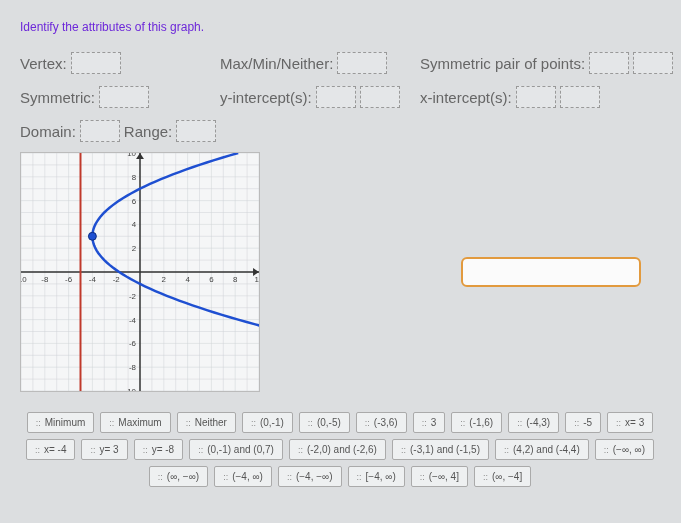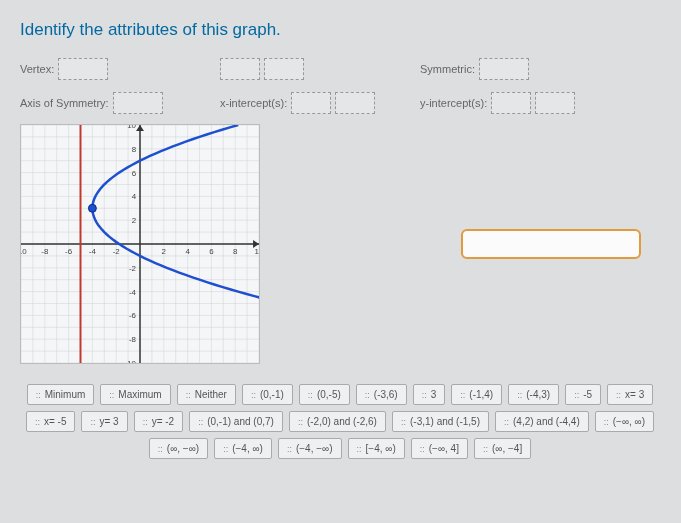--- a/index.html
+++ b/index.html
@@ -5,22 +5,22 @@
   * { box-sizing: border-box; }
   body {
     margin: 0;
     padding: 20px;
     background: #dcdee0;
     font-family: Arial, sans-serif;
     font-size: 11px;
     color: #555;
     width: 681px;
   }
-  .title { font-size: 17px; margin-bottom: 18px; color:#0369a1;}
-  .label { color: #666; font-size: 11px; white-space: nowrap; }
+  .title { font-size: 12px; margin-bottom: 18px; color:#6d28d9;}
+  .label { color: #666; font-size: 15px; white-space: nowrap; }
   .blank {
     display: inline-block;
     min-width: 50px;
     height: 22px;
     border: 1px dashed #999;
     background: #e4e6e8;
     vertical-align: middle;
   }
   .blank.sm { min-width: 40px; }
   .form-grid { display: grid; grid-template-columns: 200px 200px 260px; row-gap: 12px; align-items: center;}
@@ -50,41 +50,48 @@
 <body>
 
 <div class="title">Identify the attributes of this graph.</div>
 
 <div class="form-grid">
   <div class="cell">
     <span class="label">Vertex:</span>
     <span class="blank"></span>
   </div>
   <div class="cell">
+    <span class="label">Max/Min/Neither:</span>
+    <span class="blank"></span>
+  </div>
+  <div class="cell">
+    <span class="label">Symmetric pair of points:</span>
     <span class="blank sm"></span>
     <span class="blank sm"></span>
   </div>
 
   <div class="cell">
     <span class="label">Symmetric:</span>
     <span class="blank"></span>
   </div>
-  <div class="cell">
-    <span class="label">Axis of Symmetry:</span>
-    <span class="blank"></span>
-  </div>
-
+
+  <div class="cell">
+    <span class="label">y-intercept(s):</span>
+    <span class="blank sm"></span>
+    <span class="blank sm"></span>
+  </div>
   <div class="cell">
     <span class="label">x-intercept(s):</span>
     <span class="blank sm"></span>
     <span class="blank sm"></span>
   </div>
   <div class="cell">
-    <span class="label">y-intercept(s):</span>
-    <span class="blank sm"></span>
+    <span class="label">Domain:</span>
+    <span class="blank sm"></span>
+    <span class="label">Range:</span>
     <span class="blank sm"></span>
   </div>
 </div>
 
 <div class="graph-row">
   <svg class="graph" id="graph" width="240" height="240" viewBox="0 0 240 240">
       <line x1="0" y1="0" x2="0" y2="240" stroke="#cfd3d6" stroke-width="0.5"></line>
       <line x1="12" y1="0" x2="12" y2="240" stroke="#cfd3d6" stroke-width="0.5"></line>
       <line x1="24" y1="0" x2="24" y2="240" stroke="#cfd3d6" stroke-width="0.5"></line>
       <line x1="36" y1="0" x2="36" y2="240" stroke="#cfd3d6" stroke-width="0.5"></line>
@@ -183,45 +190,45 @@
     <div class="tile">
       <span class="handle">::</span>
       <span>(-3,6)</span>
     </div>
     <div class="tile">
       <span class="handle">::</span>
       <span>3</span>
     </div>
     <div class="tile">
       <span class="handle">::</span>
-      <span>(-1,4)</span>
+      <span>(-1,6)</span>
     </div>
     <div class="tile">
       <span class="handle">::</span>
       <span>(-4,3)</span>
     </div>
     <div class="tile">
       <span class="handle">::</span>
       <span>-5</span>
     </div>
     <div class="tile">
       <span class="handle">::</span>
       <span>x= 3</span>
     </div>
     <div class="tile">
       <span class="handle">::</span>
-      <span>x= -5</span>
+      <span>x= -4</span>
     </div>
     <div class="tile">
       <span class="handle">::</span>
       <span>y= 3</span>
     </div>
     <div class="tile">
       <span class="handle">::</span>
-      <span>y= -2</span>
+      <span>y= -8</span>
     </div>
     <div class="tile">
       <span class="handle">::</span>
       <span>(0,-1) and (0,7)</span>
     </div>
     <div class="tile">
       <span class="handle">::</span>
       <span>(-2,0) and (-2,6)</span>
     </div>
     <div class="tile">

